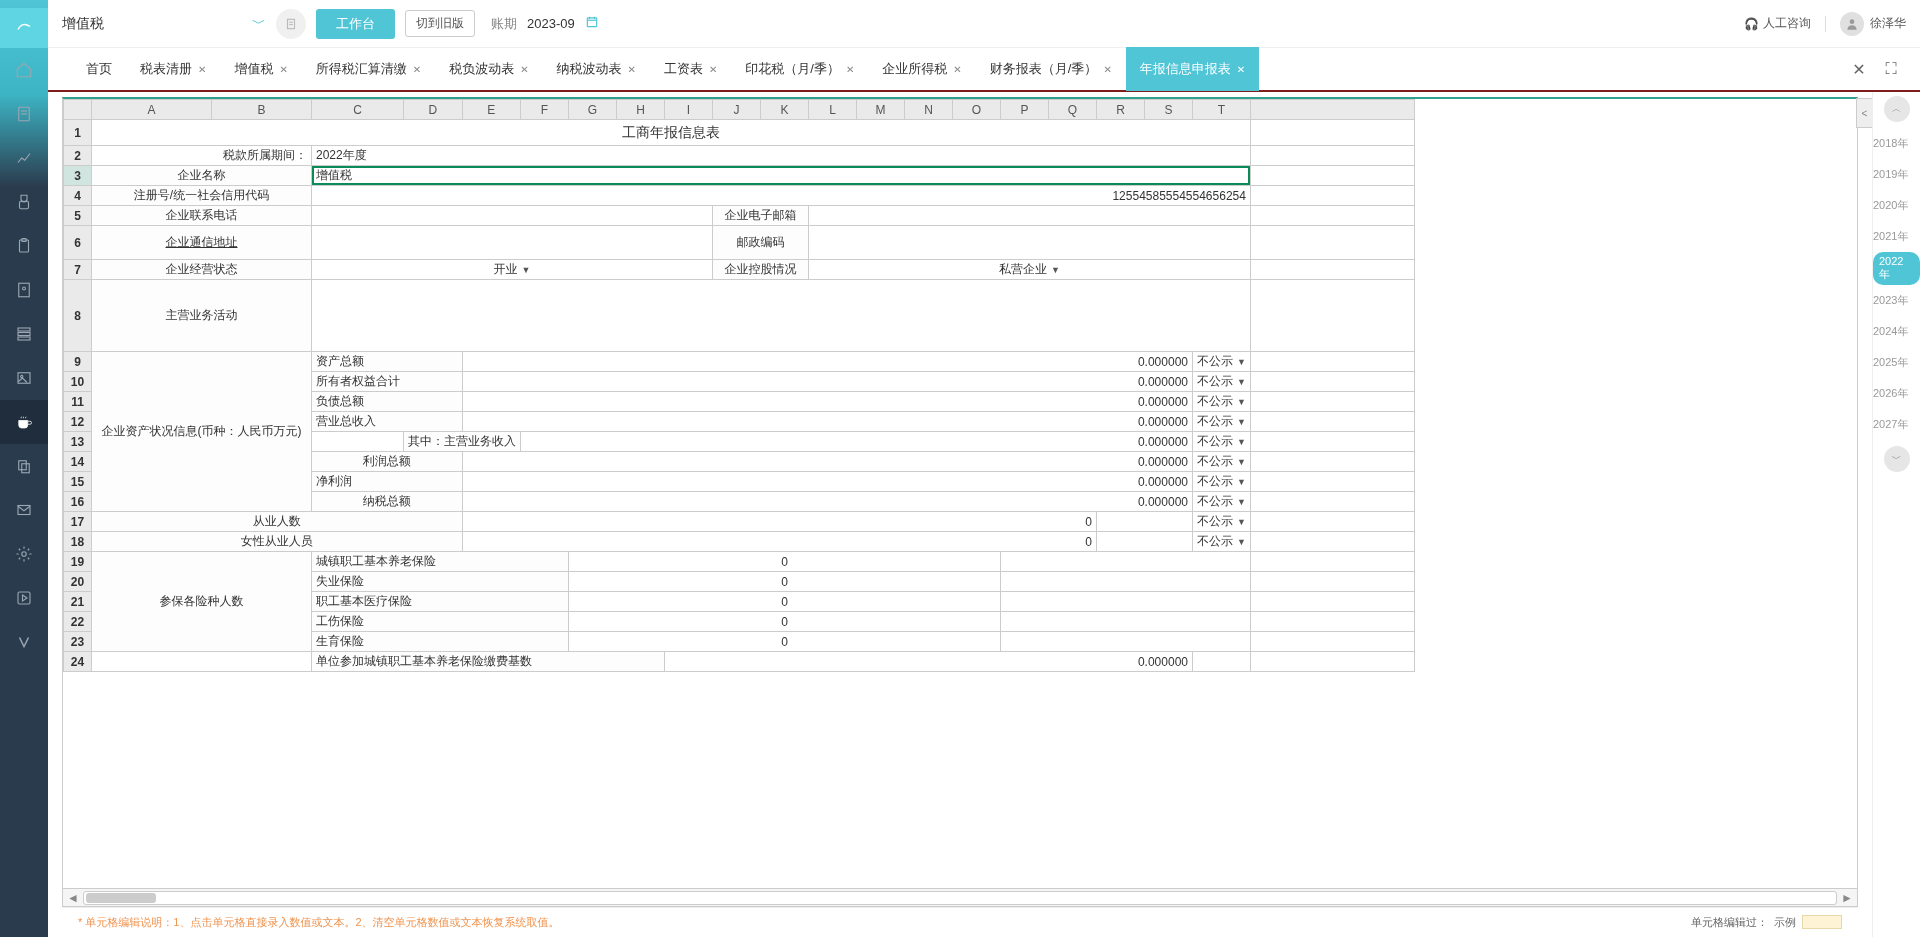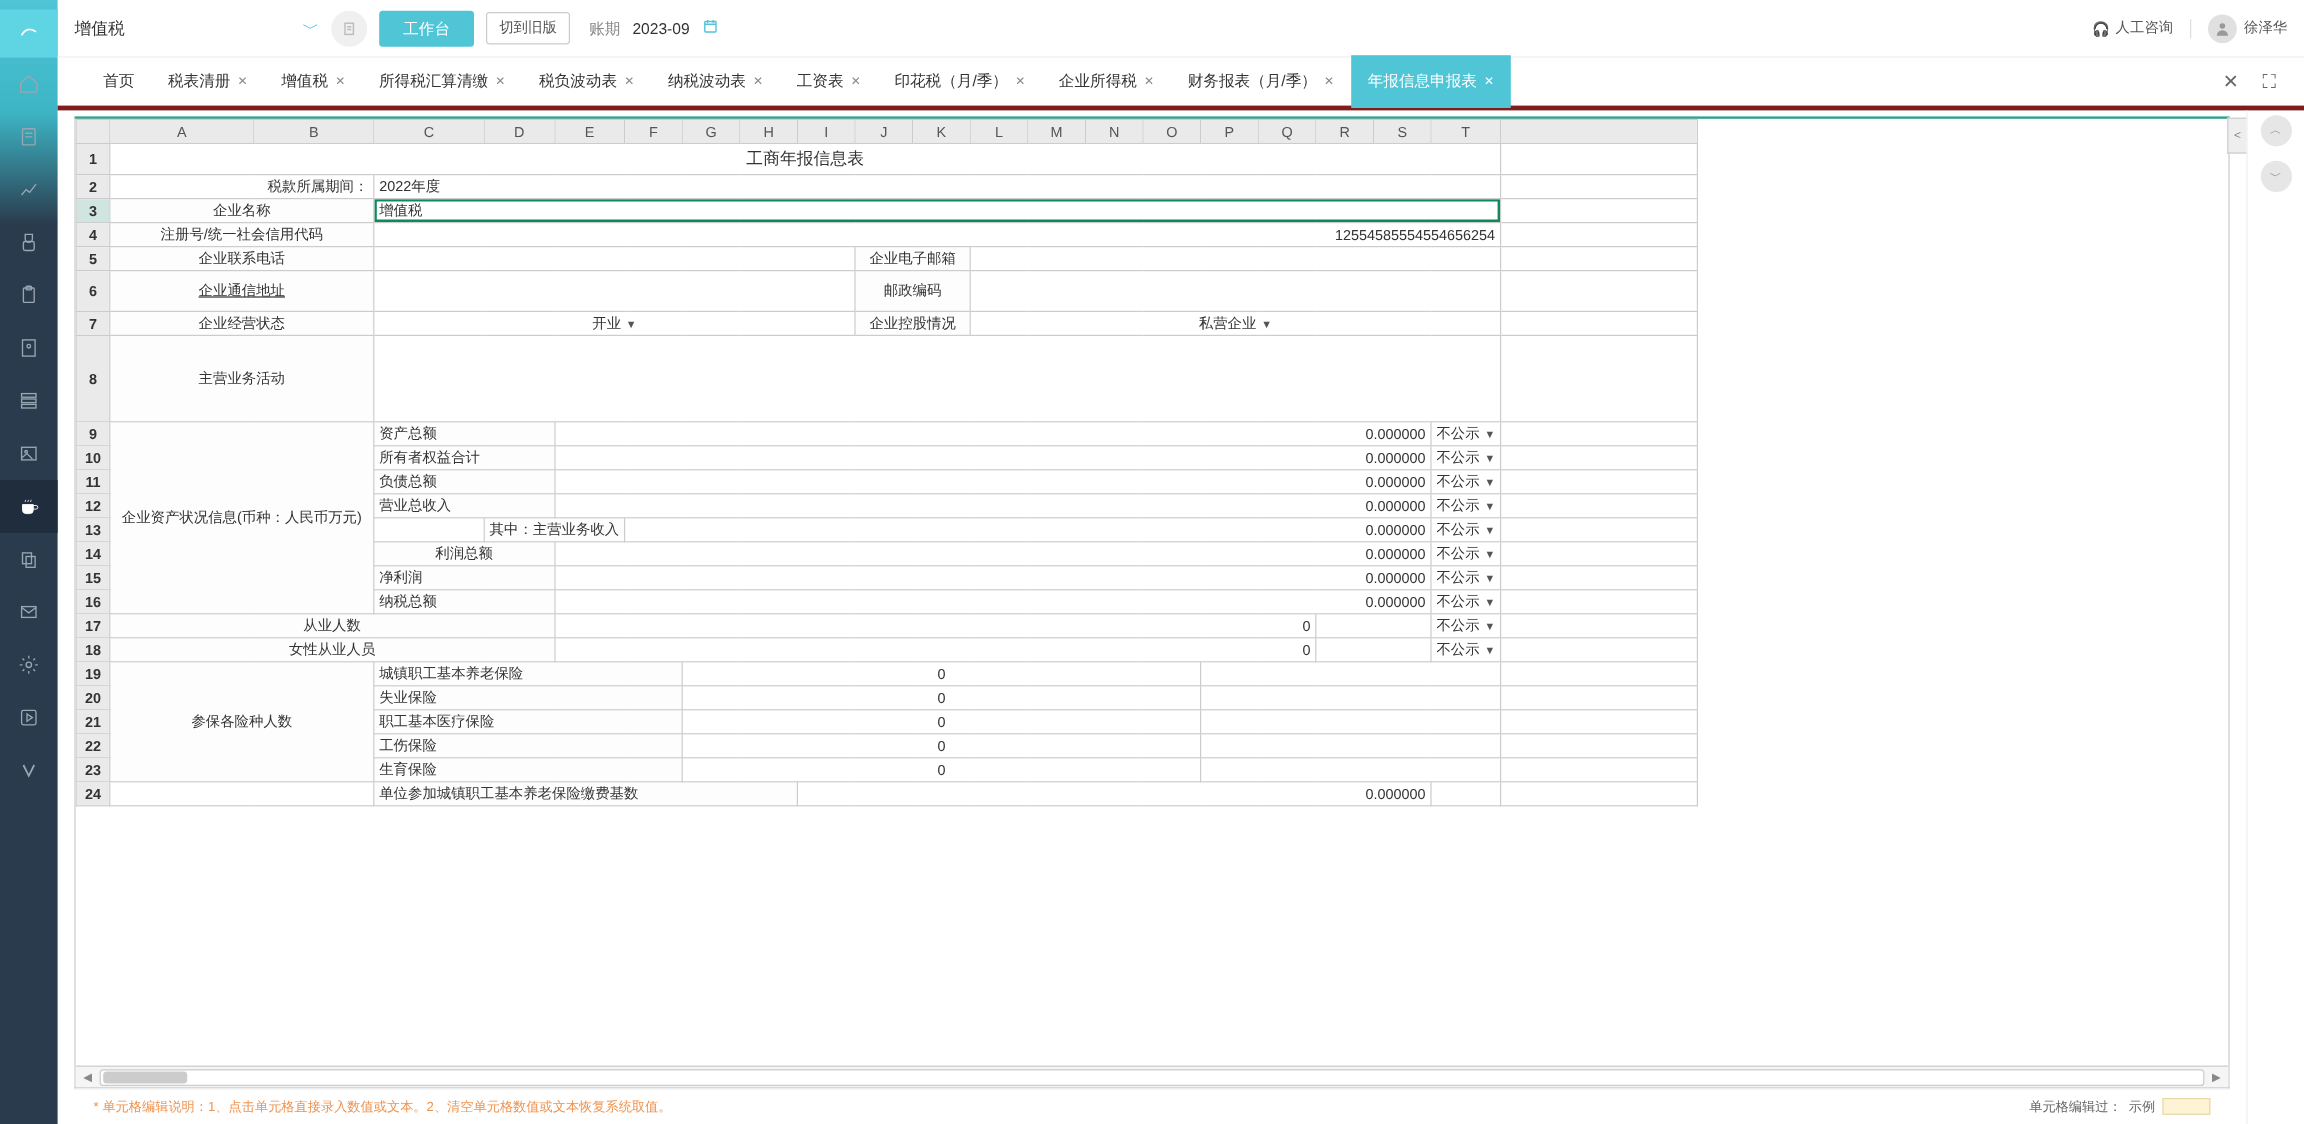--- a/index.html
+++ b/index.html
@@ -25,21 +25,21 @@
 .period-label { color:#888; font-size:13px; margin-left:6px;}
 .period-val { color:#333; font-size:13px; }
 .cal-icon { color:#4fc5d6; }
 .topbar-right { margin-left:auto; display:flex; align-items:center; gap:14px; }
 .headset { display:flex; align-items:center; gap:4px; color:#555; font-size:12px; }
 .divider-v { width:1px; height:16px; background:#ddd; }
 .user { display:flex; align-items:center; gap:6px; color:#555; }
 .avatar { width:24px; height:24px; border-radius:50%; background:#e0e0e0; display:flex; align-items:center; justify-content:center; color:#999; }
 
 
-.tabs-row { height:44px; display:flex; align-items:center; padding:0 20px 0 24px; border-bottom:4px solid #7f1d1d; position:relative; }
+.tabs-row { height:44px; display:flex; align-items:center; padding:0 20px 0 24px; border-bottom:2px solid #7f1d1d; position:relative; }
 .tabitem { display:flex; align-items:center; gap:6px; font-size:13px; color:#333; padding:0 14px; height:44px; cursor:pointer; }
 .tabitem.active { background:#4fc5d6; color:#fff; }
 .tabclose { color:#888; font-size:10px; }
 .tabitem.active .tabclose { color:#fff; }
 .tabs-ops { margin-left:auto; display:flex; gap:14px; align-items:center; color:#666; }
 .tabs-ops .sq { width:18px; height:18px; display:flex; align-items:center; justify-content:center; font-size:16px; cursor:pointer;}
 
 
 .content { flex:1; display:flex; position:relative; }
 .sheet-wrap { flex:1; display:flex; flex-direction:column; padding:6px 14px 0 14px; }
@@ -475,21 +475,21 @@
                     <td class="cell-center">
                       <div class="dd">
                         <span>不公示</span>
                         <span class="arrow">▼</span>
                       </div>
                     </td>
                     <td></td>
                   </tr>
                   <tr>
                     <th class="rowhdr">16</th>
-                    <td colspan="2" class="label" style="text-align:left;margin-left:24px;">纳税总额</td>
+                    <td colspan="2" class="label" style="text-align:center;margin-left:24px;">纳税总额</td>
                     <td colspan="15" class="cell-right">0.000000</td>
                     <td class="cell-center">
                       <div class="dd">
                         <span>不公示</span>
                         <span class="arrow">▼</span>
                       </div>
                     </td>
                     <td></td>
                   </tr>
                   <tr>
@@ -580,17 +580,29 @@
             <span>单元格编辑过：</span>
             <span>示例</span>
             <div class="swatch"></div>
           </div>
         </div>
       </div>
 
       <div class="collapse-handle">&lt;</div>
       <div class="year-rail">
         <div class="circ">︿</div>
+        <div id="year-list">
+            <div class="year-item">2018年</div>
+            <div class="year-item">2019年</div>
+            <div class="year-item">2020年</div>
+            <div class="year-item">2021年</div>
+            <div class="year-item active">2022年</div>
+            <div class="year-item">2023年</div>
+            <div class="year-item">2024年</div>
+            <div class="year-item">2025年</div>
+            <div class="year-item">2026年</div>
+            <div class="year-item">2027年</div>
+          </div>
         <div class="circ" style="margin-top:6px;">﹀</div>
       </div>
     </div>
   </div>
 </div>
 
 </body></html>

